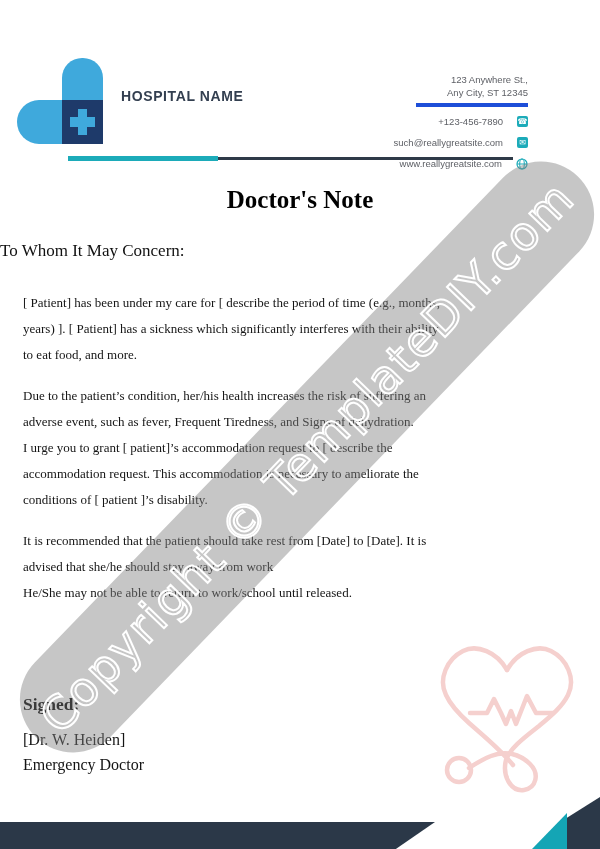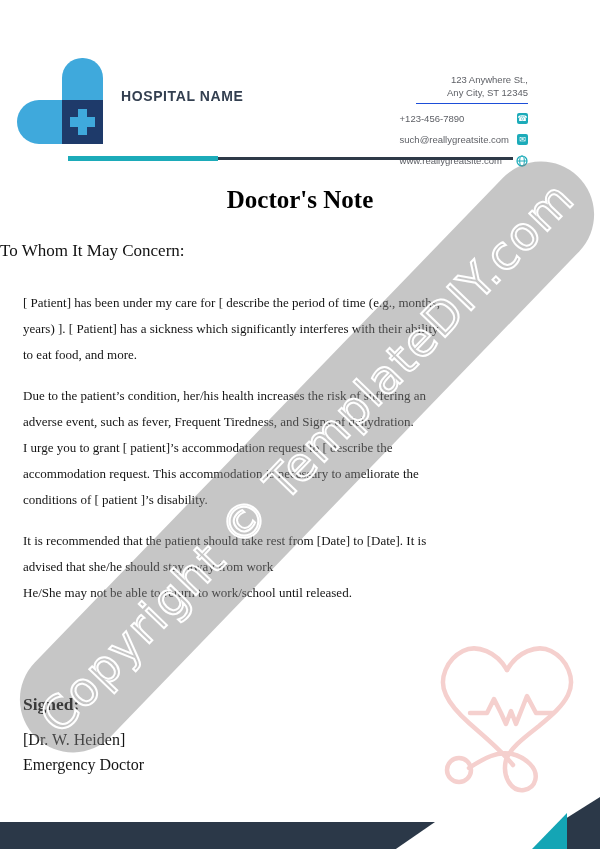--- a/index.html
+++ b/index.html
@@ -16,23 +16,23 @@
   .cross-v{position:absolute;left:16px;top:9px;width:9px;height:26px;background:#3FA9DC;}
   .cross-h{position:absolute;left:8px;top:17px;width:25px;height:10px;background:#3FA9DC;}
 
   .hospital-name{position:absolute;left:121px;top:88px;
                  font-family:"Liberation Sans", sans-serif;font-weight:bold;
                  font-size:14px;letter-spacing:.6px;color:#333F50;}
 
   .contact{position:absolute;right:72px;top:73px;text-align:right;
            font-family:"Liberation Sans", sans-serif;font-size:9.5px;
            color:#5E6066;line-height:13px;}
-  .contact .address{border-bottom:1px solid #1d4ed8;padding-bottom:4px;margin-bottom:4px;
+  .contact .address{border-bottom:4px solid #1d4ed8;padding-bottom:4px;margin-bottom:4px;
                     width:112px;margin-left:auto;}
-  .contact-row{display:flex;justify-content:space-between;align-items:center;gap:8px;margin-top:8px;}
+  .contact-row{display:flex;justify-content:flex-end;align-items:center;gap:14px;margin-top:8px;}
   .sq-icon{display:inline-flex;align-items:center;justify-content:center;width:11px;height:11px;
            background:#1CABB9;color:#fff;border-radius:2px;font-size:8px;line-height:11px;flex:0 0 auto;}
 
   .rule-teal{position:absolute;left:68px;top:156px;width:150px;height:5px;background:#1CABB9;}
   .rule-dark{position:absolute;left:218px;top:157px;width:295px;height:3px;background:#2E3A48;}
 
   
   .doc-title{position:absolute;left:0;top:186px;width:100%;text-align:center;
              font-size:25px;font-weight:bold;color:#000;}
   .salutation{position:absolute;left:0;top:241px;width:100%;

